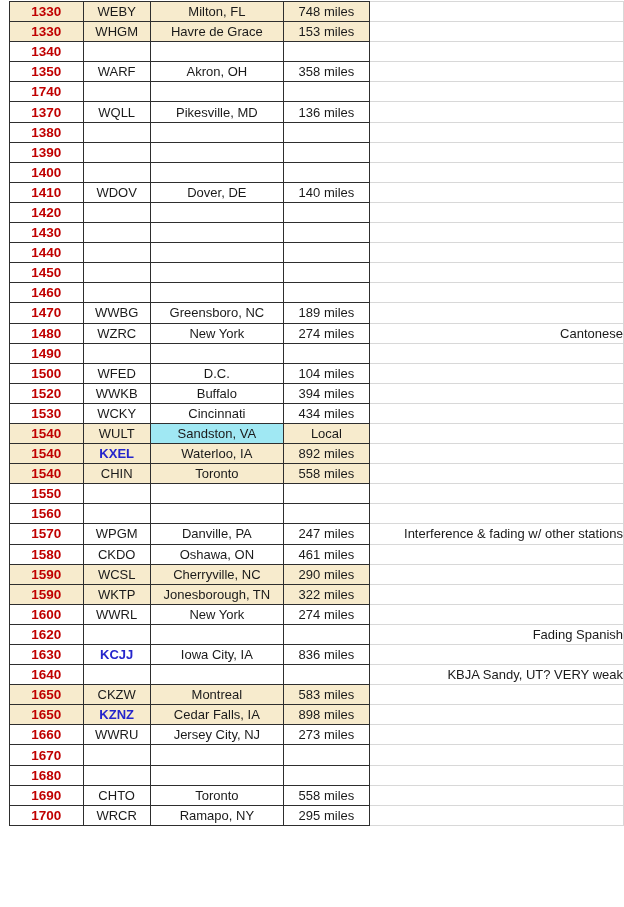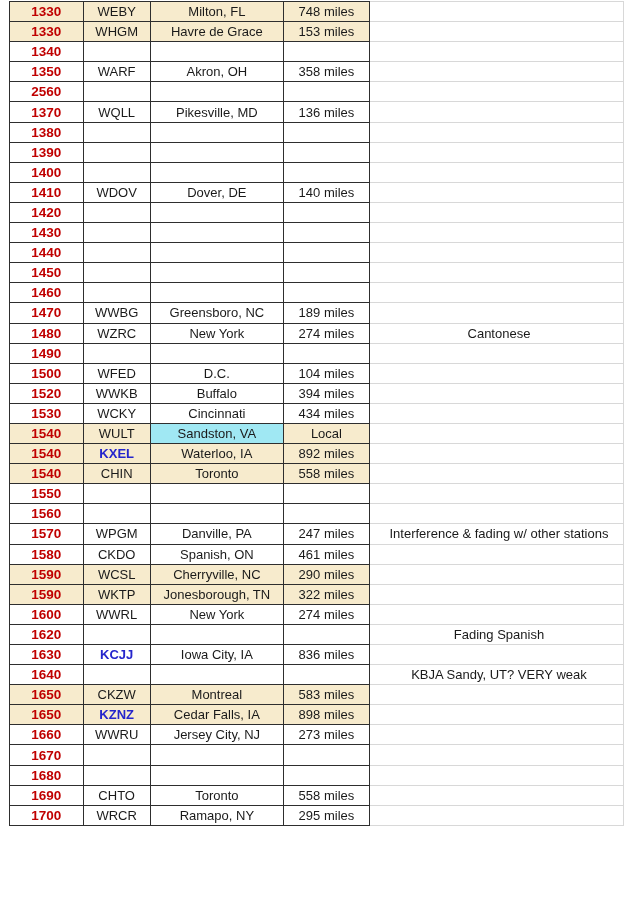--- a/index.html
+++ b/index.html
@@ -23,21 +23,21 @@
   }
   td.cell { border: 1.5px solid var(--border_dark, #2e2e2e); background: #ffffff; }
   td.freq { font-weight: bold; color: var(--red, #c00000); font-size: 13.5px; }
   tr.tan td.cell { background: var(--tan, #f7ebcd); }
   td.call.blue { color: var(--blue, #2525cc); font-weight: bold; }
   td.loc.cyan { background: var(--cyan, #a0e8f3) !important; }
   td.note {
     border-top: 1px solid var(--grid_light, #d8d8d8);
     border-bottom: 1px solid var(--grid_light, #d8d8d8);
     border-right: 1px solid var(--grid_light, #d8d8d8);
-    text-align: center;
+    text-align: right;
     padding-left: 5px;
     background: #ffffff;
     overflow: visible;
   }
 </style>
 </head>
 <body>
 
 <div class="sheet">
   <table>
@@ -71,21 +71,21 @@
     <td class="note"></td>
   </tr>
         <tr>
     <td class="cell freq">1350</td>
     <td class="cell call">WARF</td>
     <td class="cell loc">Akron, OH</td>
     <td class="cell dist">358 miles</td>
     <td class="note"></td>
   </tr>
         <tr>
-    <td class="cell freq">2560</td>
+    <td class="cell freq">1740</td>
     <td class="cell call"></td>
     <td class="cell loc"></td>
     <td class="cell dist"></td>
     <td class="note"></td>
   </tr>
         <tr>
     <td class="cell freq">1370</td>
     <td class="cell call">WQLL</td>
     <td class="cell loc">Pikesville, MD</td>
     <td class="cell dist">136 miles</td>
@@ -234,21 +234,21 @@
         <tr>
     <td class="cell freq">1570</td>
     <td class="cell call">WPGM</td>
     <td class="cell loc">Danville, PA</td>
     <td class="cell dist">247 miles</td>
     <td class="note">Interference &amp; fading w/ other stations</td>
   </tr>
         <tr>
     <td class="cell freq">1580</td>
     <td class="cell call">CKDO</td>
-    <td class="cell loc">Spanish, ON</td>
+    <td class="cell loc">Oshawa, ON</td>
     <td class="cell dist">461 miles</td>
     <td class="note"></td>
   </tr>
         <tr class="tan">
     <td class="cell freq">1590</td>
     <td class="cell call">WCSL</td>
     <td class="cell loc">Cherryville, NC</td>
     <td class="cell dist">290 miles</td>
     <td class="note"></td>
   </tr>

